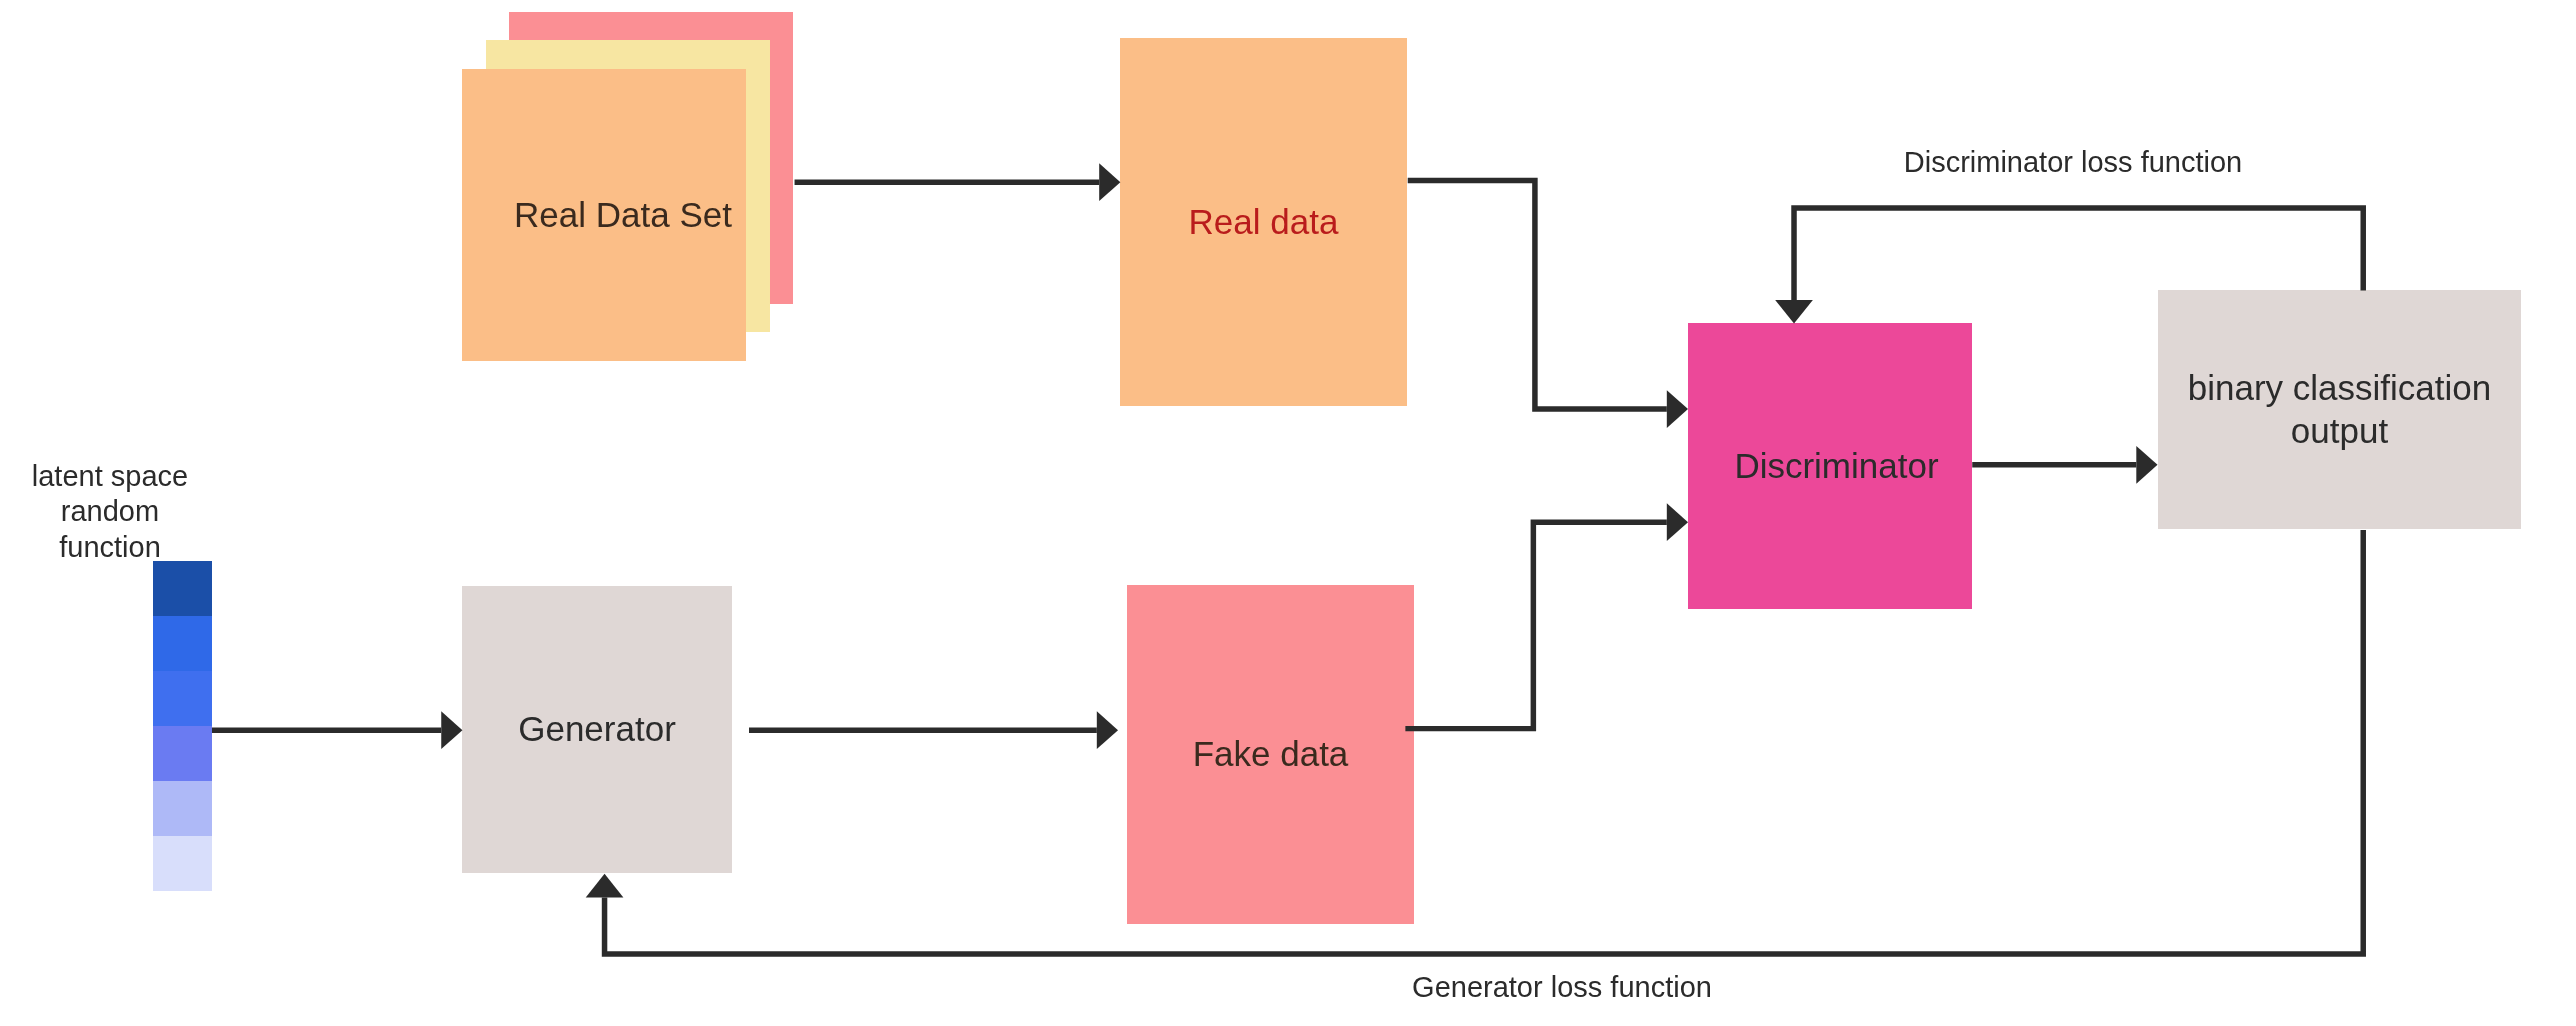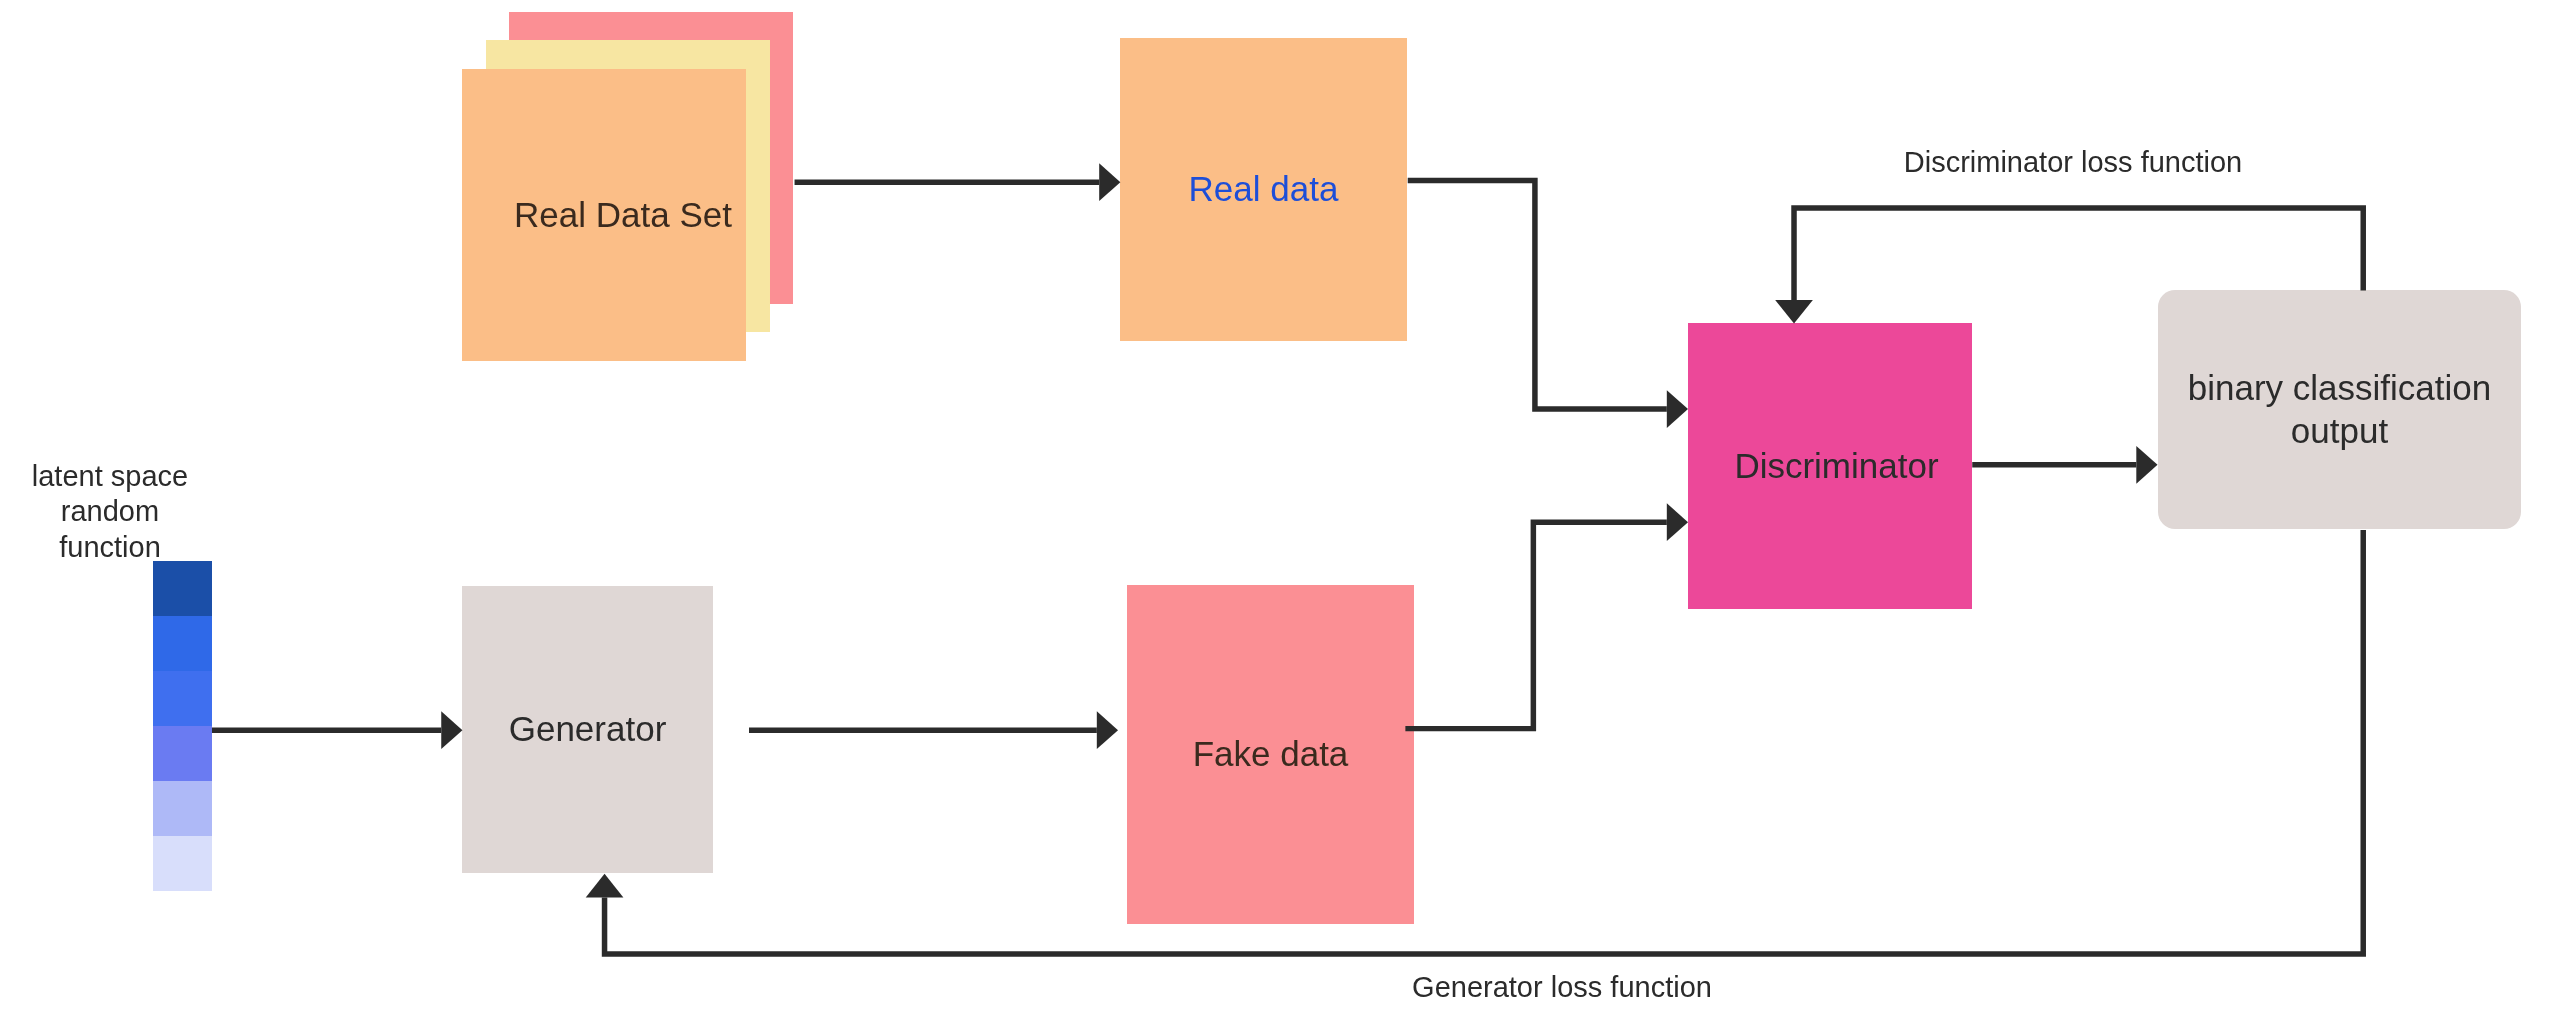--- a/index.html
+++ b/index.html
@@ -39,25 +39,25 @@
     position: absolute;
     box-sizing: border-box;
   }
   #card-back  { left: 509px; top: 11.8px;  width: 284px; height: 292px; background: #FB8F94; }
   #card-mid   { left: 486px; top: 40px;  width: 284px; height: 292px; background: #F7E6A2; }
   #card-front { left: 462px; top: 69px;  width: 284px; height: 292px; background: #FBBE87;
                 display: flex; align-items: center; justify-content: center;
                 font-size: 35px; color: #3a2a1e; }
 
   
-  #node-real-data   { left: 1120px; top: 38px;  width: 287px; height: 303px; background: #FBBE87; color: #1d4ed8; }
+  #node-real-data   { left: 1120px; top: 38px;  width: 287px; height: 368px; background: #FBBE87; color: #b91c1c; }
   #node-fake-data   { left: 1127px; top: 585px; width: 287px; height: 339px; background: #FB8F94; color: #3a2a1e; }
-  #node-generator   { left: 462px;  top: 586px; width: 251px; height: 287px; background: #DFD7D5; }
+  #node-generator   { left: 462px;  top: 586px; width: 270px; height: 287px; background: #DFD7D5; }
   #node-discriminator { left: 1688px; top: 323px; width: 284px; height: 286px; background: #DFD7D5; }
-  #node-binary-output { left: 2158px; top: 290px; width: 363px; height: 239px; background: #DFD7D5; border-radius: 17px; }
+  #node-binary-output { left: 2158px; top: 290px; width: 363px; height: 239px; background: #DFD7D5; }
 
   
   #latent-strip {
     position: absolute;
     left: 153px;
     top: 561px;
     width: 59px;
     height: 330px;
     display: flex;
     flex-direction: column;

